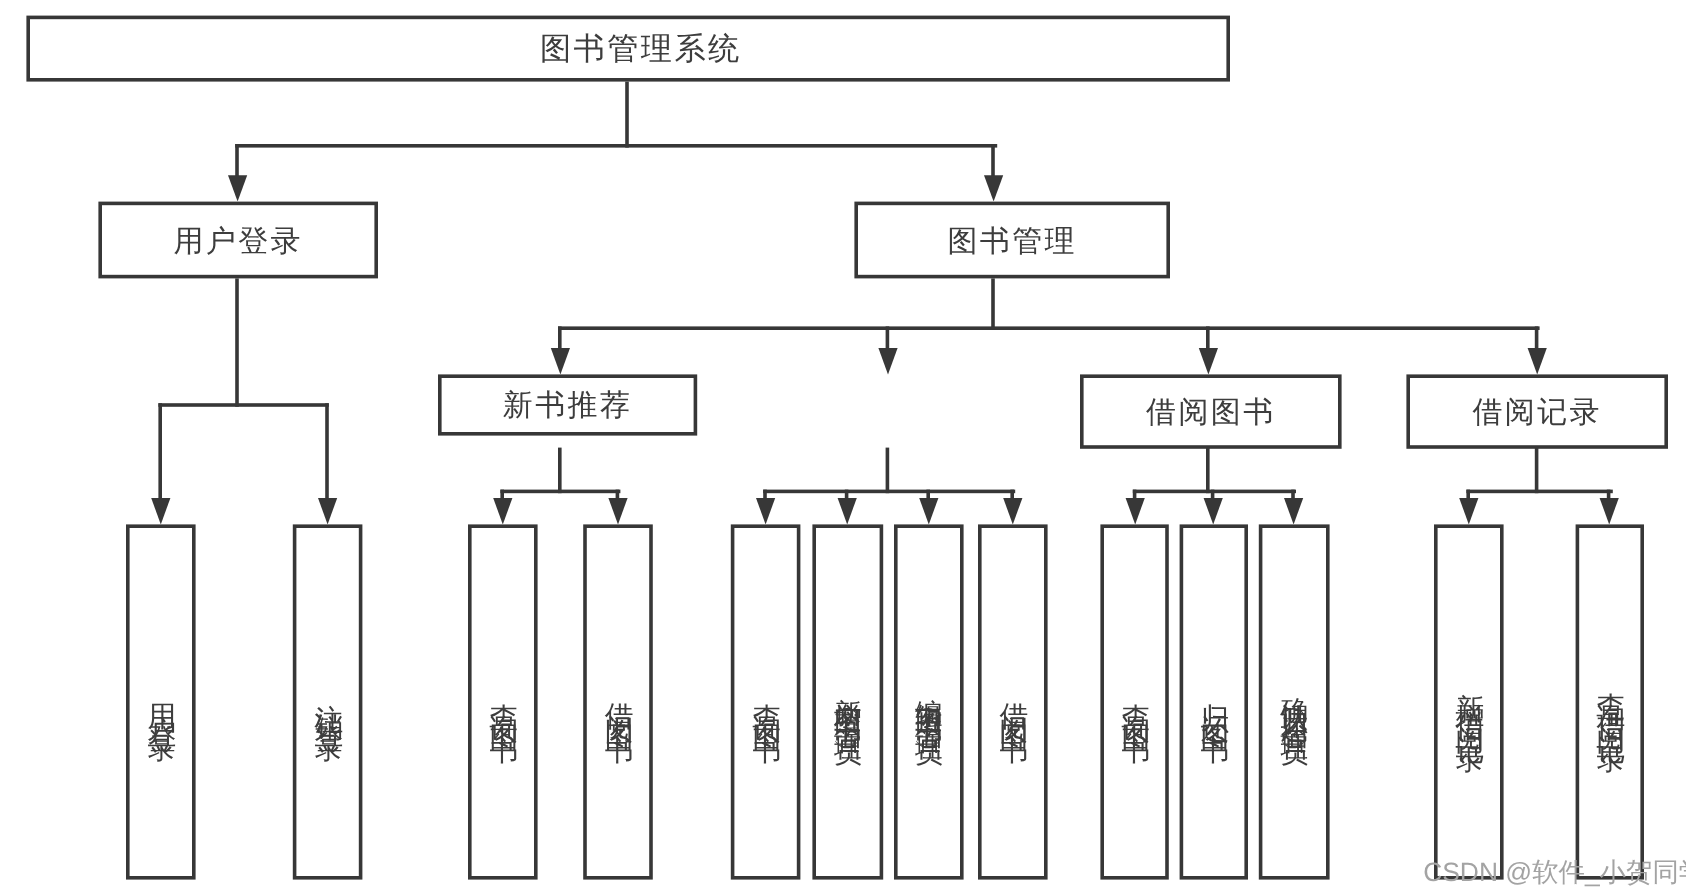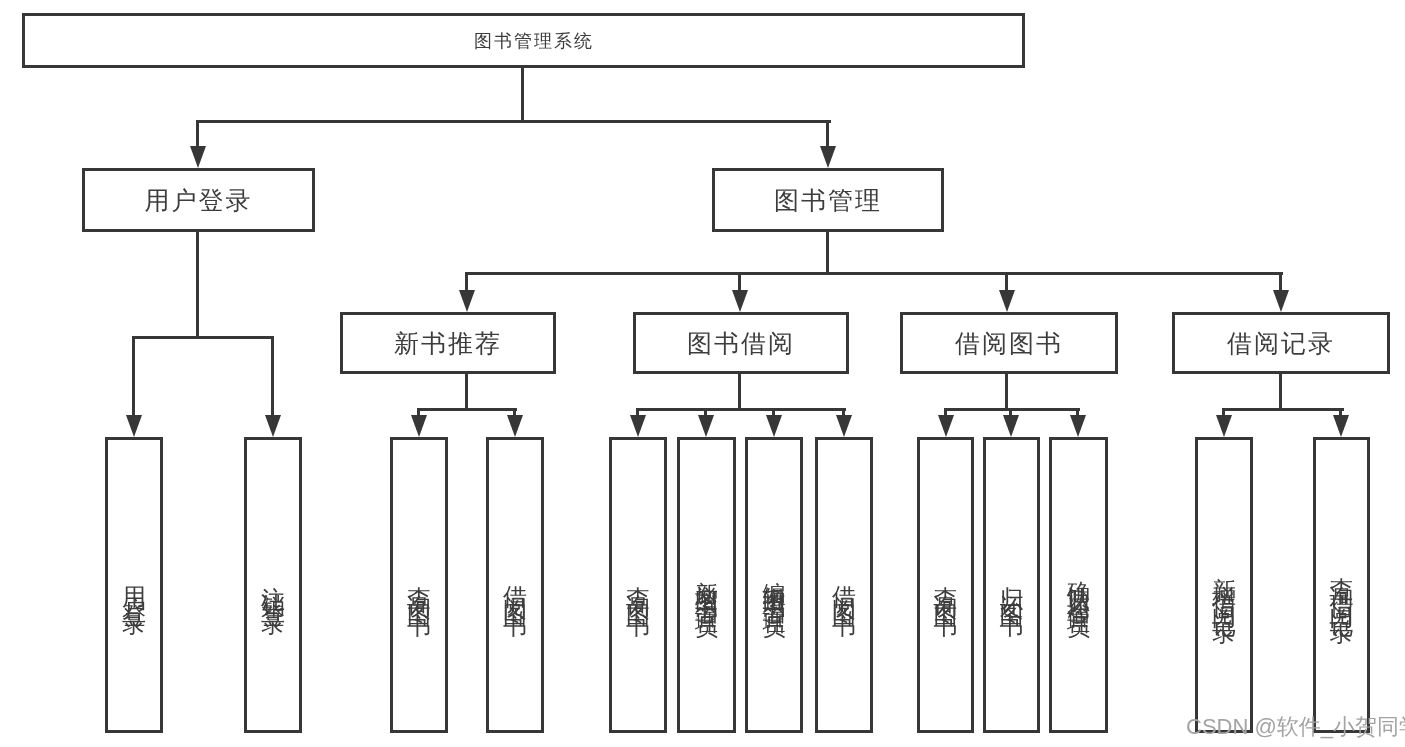--- a/index.html
+++ b/index.html
@@ -20,21 +20,21 @@
     position:absolute;
     box-sizing:border-box;
     border:3px solid var(--line);
     background:var(--bg);
     display:flex;align-items:center;justify-content:center;
     color:var(--text);
     font-size:25px;
     letter-spacing:2px;
     white-space:nowrap;
   }
-  .hbox.root{font-size:18px;padding-left:21px;}
+  .hbox.root{font-size:26px;padding-left:21px;}
   .vbox{
     position:absolute;
     box-sizing:border-box;
     border:3px solid var(--line);
     background:var(--bg);
     display:flex;align-items:center;justify-content:center;
     top:437px;height:296px;
   }
   .vtext{
     writing-mode:vertical-rl;
@@ -68,42 +68,41 @@
   <div class="hbox root" style="left:22px;top:13px;width:1003px;height:55px;">图书管理系统</div>
 
   <div class="line" style="left:521px;top:68px;width:3px;height:55px;"></div>
   <div class="line" style="left:196px;top:120px;width:635px;height:3px;"></div>
   <div class="line" style="left:196px;top:120px;width:3px;height:30px;"></div>
   <div class="arrow" style="left:190px;top:146px;"></div>
   <div class="line" style="left:826px;top:120px;width:3px;height:30px;"></div>
   <div class="arrow" style="left:820px;top:146px;"></div>
 
   <div class="hbox" style="left:82px;top:168px;width:233px;height:64px;">用户登录</div>
-  <div class="hbox" style="left:712px;top:168px;width:232px;height:64px;">图书管理</div>
+  <div class="hbox" style="left:712px;top:168px;width:263px;height:64px;">图书管理</div>
 
   <div class="line" style="left:196px;top:232px;width:3px;height:107px;"></div>
   <div class="line" style="left:132px;top:336px;width:142px;height:3px;"></div>
   <div class="line" style="left:132px;top:336px;width:3px;height:83px;"></div>
   <div class="arrow" style="left:126px;top:415px;"></div>
   <div class="line" style="left:271px;top:336px;width:3px;height:83px;"></div>
   <div class="arrow" style="left:265px;top:415px;"></div>
 
   <div class="line" style="left:826px;top:232px;width:3px;height:43px;"></div>
   <div class="line" style="left:465px;top:272px;width:818px;height:3px;"></div>
   <div class="line" style="left:465px;top:272px;width:3px;height:22px;"></div>
   <div class="arrow" style="left:459px;top:290px;"></div>
   <div class="line" style="left:738px;top:272px;width:3px;height:22px;"></div>
   <div class="arrow" style="left:732px;top:290px;"></div>
   <div class="line" style="left:1005px;top:272px;width:3px;height:22px;"></div>
   <div class="arrow" style="left:999px;top:290px;"></div>
   <div class="line" style="left:1279px;top:272px;width:3px;height:22px;"></div>
   <div class="arrow" style="left:1273px;top:290px;"></div>
 
-  <div class="hbox" style="left:340px;top:312px;width:216px;height:62px;">新书推荐</div>
-  <div class="hbox" style="left:633px;top:312px;width:216px;height:62px;">图书借阅</div>
+  <div class="hbox" style="left:365px;top:312px;width:216px;height:51px;">新书推荐</div>
   <div class="hbox" style="left:900px;top:312px;width:218px;height:62px;">借阅图书</div>
   <div class="hbox" style="left:1172px;top:312px;width:218px;height:62px;">借阅记录</div>
 
   <div class="line" style="left:465px;top:373px;width:3px;height:38px;"></div>
   <div class="line" style="left:417px;top:408px;width:100px;height:3px;"></div>
   <div class="line" style="left:417px;top:408px;width:3px;height:11px;"></div>
   <div class="arrow" style="left:411px;top:415px;"></div>
   <div class="line" style="left:513px;top:408px;width:3px;height:11px;"></div>
   <div class="arrow" style="left:507px;top:415px;"></div>
 

